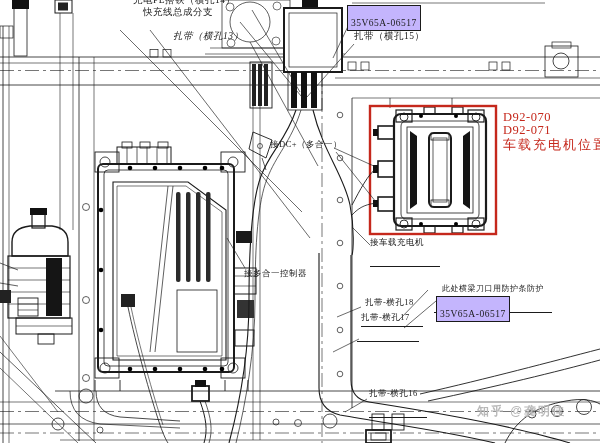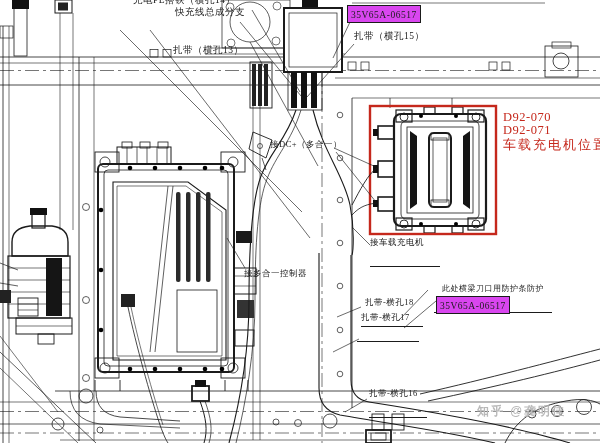--- a/index.html
+++ b/index.html
@@ -2,21 +2,21 @@
 <html style="--hl: #c5281c; --wm: #b9b9b9;"><head>
 <meta charset="utf-8">
 <style>
   html,body{margin:0;padding:0;background:#e8e8e8;}
   #stage{position:relative;width:600px;height:443px;background:#fff;overflow:hidden;
          font-family:"Liberation Serif",serif;color:#1b1b1b;}
   #art{position:absolute;left:0;top:0;}
   .lbl{position:absolute;font-size:9.5px;line-height:11px;white-space:nowrap;
        letter-spacing:0.5px;color:#1b1b1b;}
   .lbl.small{font-size:8.5px;}
-  .boxed{border:0.9px solid #1b1b1b;padding:4px 3px 1px 3px;background:#d946ef;text-align:right;}
+  .boxed{border:0.9px solid #1b1b1b;padding:12px 3px 1px 3px;background:#c4b5fd;text-align:right;}
   .uline{border-bottom:0.9px solid #1b1b1b;padding-bottom:18px;}
   .red{color:var(--hl,#c5281c);font-size:12.5px;letter-spacing:0.5px;line-height:13px;}
   .red.big{font-size:13px;letter-spacing:2px;}
   .wm{position:absolute;font-size:12px;font-weight:600;letter-spacing:2px;
       color:var(--wm,#b9b9b9);font-family:"Liberation Sans",sans-serif;}
 </style>
 </head>
 <body>
 
 <div id="stage">
@@ -265,22 +265,22 @@
     <path d="M428,290 L399,320"></path>
         <path d="M436,301 L404,328"></path>
     <path d="M361,307 L337,317"></path>
         <path d="M359,339 L333,352"></path>
     <path d="M367,399 L345,412"></path>
     <path d="M352,3 H545" stroke-width="0.6"></path>
   </g>
 </svg>
 
 <div class="lbl" style="left:133px;top:-5px;">充电PE搭铁（横孔14）</div>
-<div class="lbl" style="left:143px;top:7px;margin-left:32px;">快充线总成分支</div>
-<div class="lbl" style="left:173px;top:45px;">扎带（横孔13）</div>
+<div class="lbl" style="left:143px;top:7px;">快充线总成分支</div>
+<div class="lbl" style="left:173px;top:31px;font-style:italic;">扎带（横孔13）</div>
 <div class="lbl boxed" style="left:347px;top:5px;">35V65A-06517</div>
 <div class="lbl" style="left:354px;top:31px;">扎带（横孔15）</div>
 <div class="lbl small" style="left:233px;top:139px;padding-left:37px;">接DC+（多合一）</div>
 <div class="lbl small" style="left:244px;top:268px;">接多合一控制器</div>
 <div class="lbl small uline" style="left:370px;top:237px;width:70px;">接车载充电机</div>
 <div class="lbl small uline" style="left:434px;top:283px;width:118px;font-size:8px;text-align:center;">此处横梁刀口用防护条防护</div>
 <div class="lbl boxed" style="left:436px;top:296px;">35V65A-06517</div>
 <div class="lbl small uline" style="left:361px;top:297px;width:58px;padding-left:4px;">扎带-横孔18</div>
 <div class="lbl small uline" style="left:357px;top:312px;width:58px;padding-left:4px;">扎带-横孔17</div>
 <div class="lbl small uline" style="left:369px;top:388px;width:58px;">扎带-横孔16</div>

